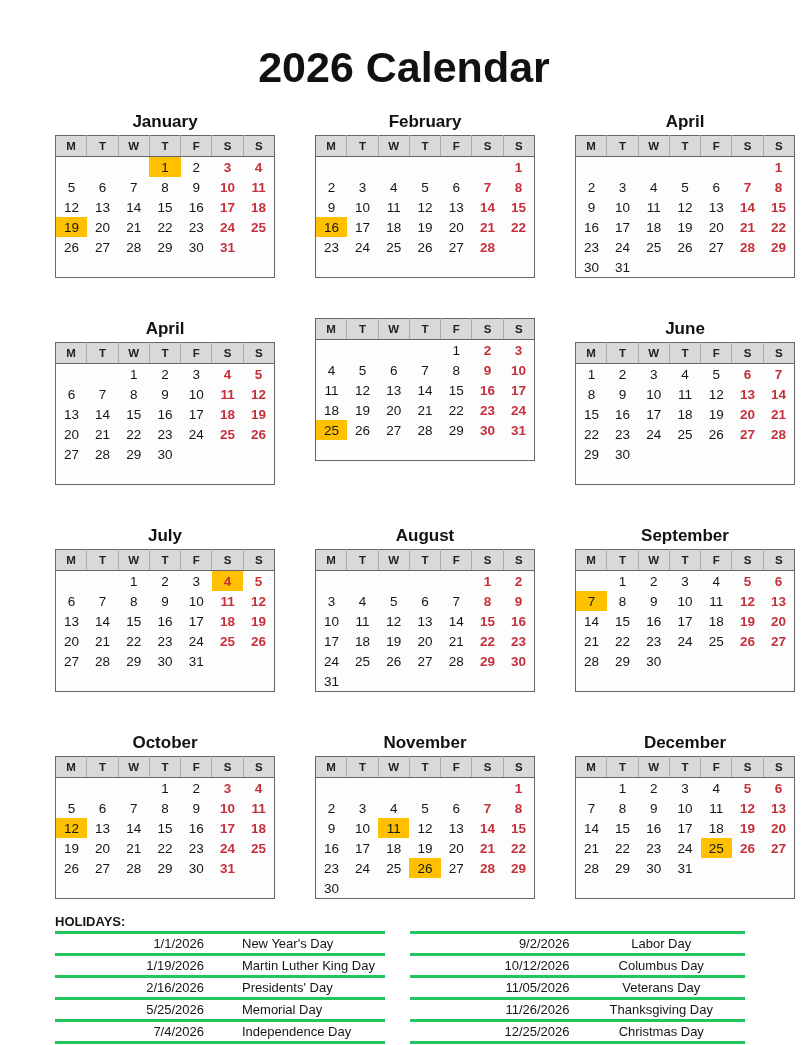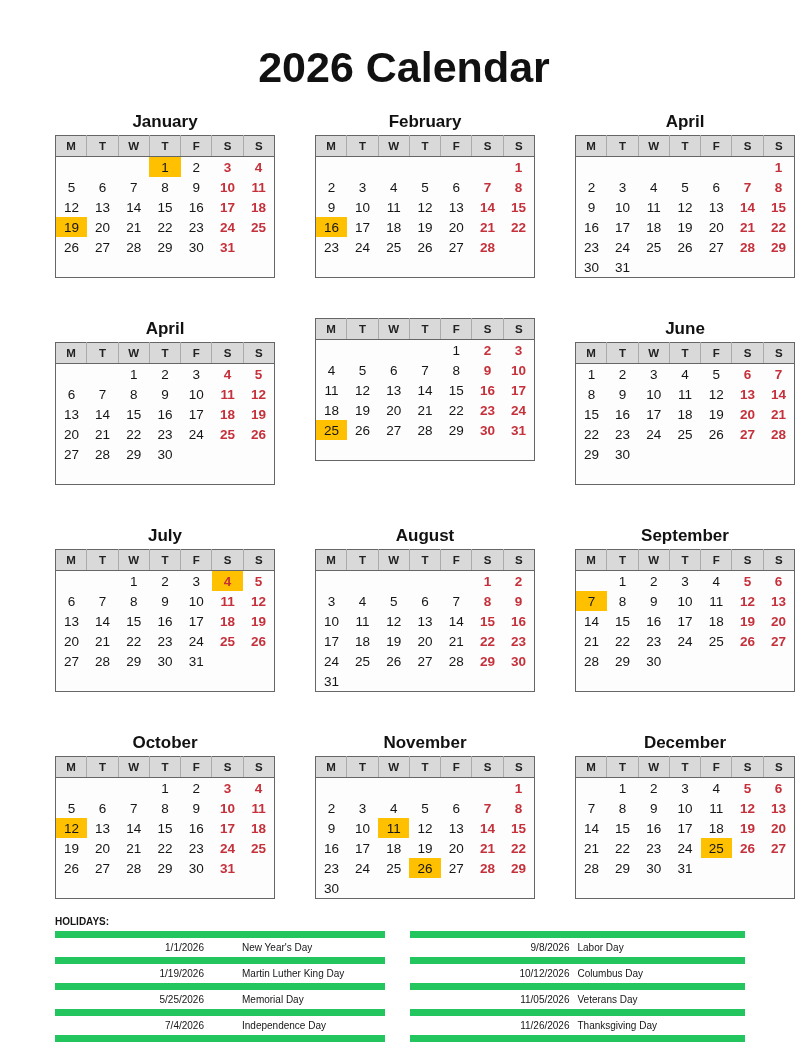--- a/index.html
+++ b/index.html
@@ -76,37 +76,37 @@
     display: flex;
     justify-content: space-between;
   }
   table.holiday-table {
     border-collapse: collapse;
     table-layout: fixed;
   }
   table.holiday-table.left { width: 330px; }
   table.holiday-table.right { width: 335px; }
   table.holiday-table td {
-    border-bottom: 7px solid #22c55e;
+    border-bottom: 3px solid #22c55e;
     height: 19px;
     padding: 0;
-    font-size: 10px;
+    font-size: 13px;
     color: #161616;
     vertical-align: middle;
   }
   td.h-label {
     font-size: 12px;
     font-weight: bold;
     color: #111;
     padding-left: 35px;
   }
   .left td.h-date { width: 112px; text-align: right; padding-right: 16px; }
   .left td.h-name { text-align: left; padding-left: 22px; }
   .right td.h-date { width: 118px; text-align: right; padding-right: 8px; }
-  .right td.h-name { text-align: left; }
+  .right td.h-name { text-align: center; }
   .footer {
     margin-left: 55px;
     width: 690px;
     text-align: right;
     font-size: 13.5px;
     color: #222;
     margin-top: 5px;
   }
 </style>
 </head>
@@ -990,49 +990,57 @@
     <tbody>
         <tr>
           <td class="h-date">1/1/2026</td>
           <td class="h-name">New Year's Day</td>
         </tr>
         <tr>
           <td class="h-date">1/19/2026</td>
           <td class="h-name">Martin Luther King Day</td>
         </tr>
         <tr>
+          <td class="h-date">2/16/2026</td>
+          <td class="h-name">Presidents' Day</td>
+        </tr>
+        <tr>
           <td class="h-date">5/25/2026</td>
           <td class="h-name">Memorial Day</td>
         </tr>
         <tr>
           <td class="h-date">7/4/2026</td>
           <td class="h-name">Independence Day</td>
         </tr>
       </tbody>
   </table>
   <table class="holiday-table right">
     <thead>
       <tr>
         <td colspan="2" class="h-label"></td>
       </tr>
     </thead>
     <tbody>
         <tr>
-          <td class="h-date">9/8/2026</td>
+          <td class="h-date">9/2/2026</td>
           <td class="h-name">Labor Day</td>
         </tr>
         <tr>
           <td class="h-date">10/12/2026</td>
           <td class="h-name">Columbus Day</td>
         </tr>
         <tr>
           <td class="h-date">11/05/2026</td>
           <td class="h-name">Veterans Day</td>
         </tr>
         <tr>
           <td class="h-date">11/26/2026</td>
           <td class="h-name">Thanksgiving Day</td>
         </tr>
+        <tr>
+          <td class="h-date">12/25/2026</td>
+          <td class="h-name">Christmas Day</td>
+        </tr>
       </tbody>
   </table>
 </div>
 
 <div class="footer">© Editable-Calendar.Com</div>
 
 </body></html>

